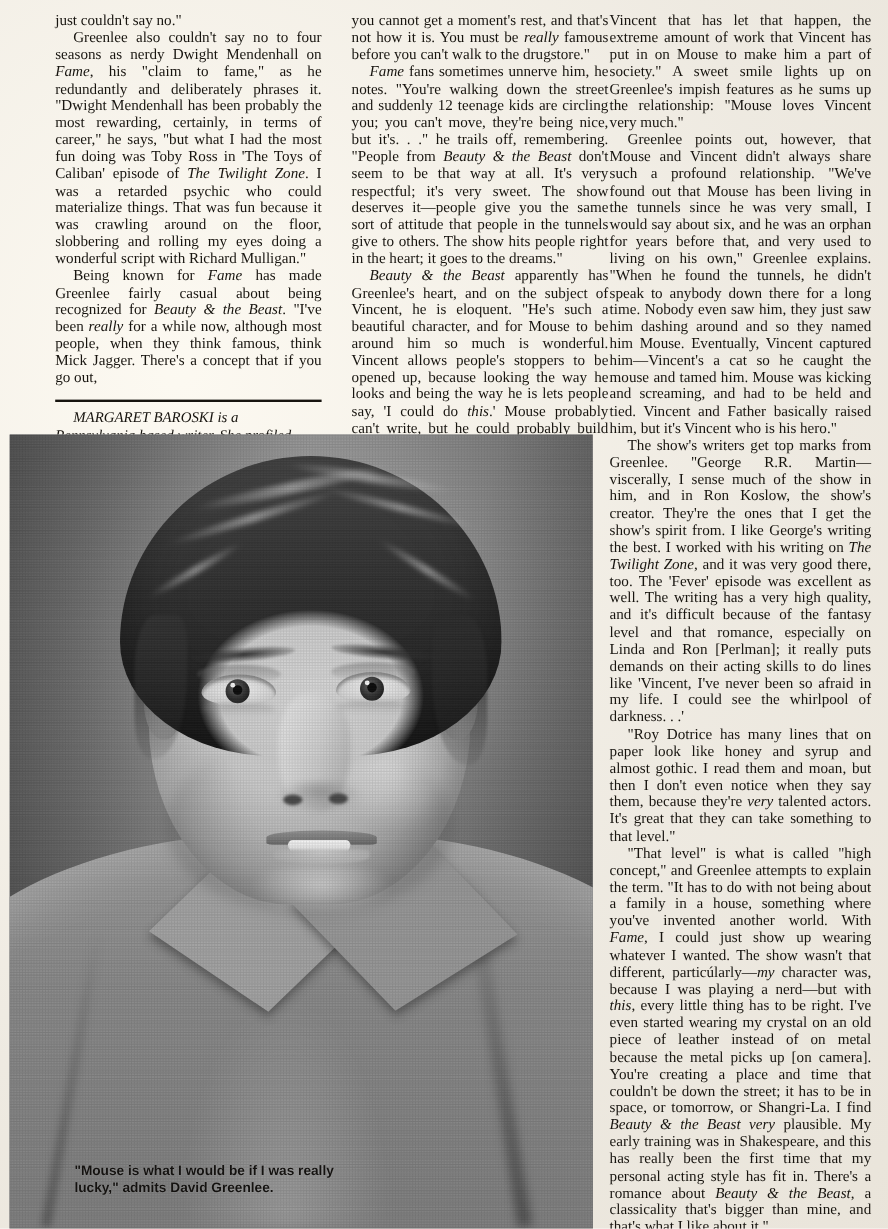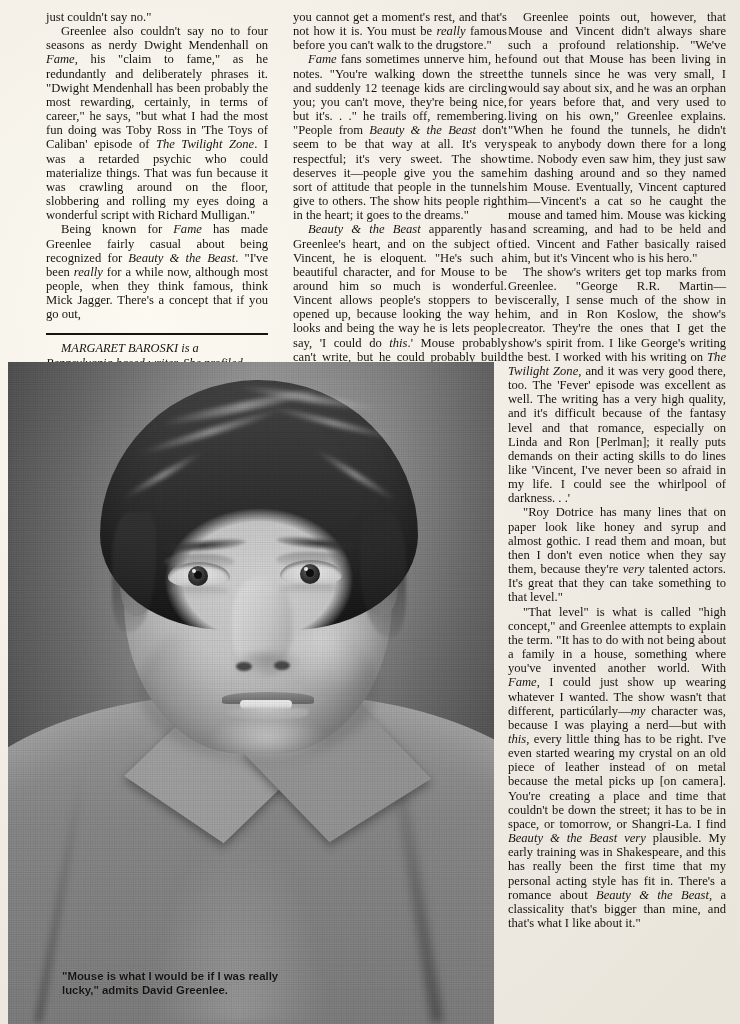--- a/index.html
+++ b/index.html
@@ -345,20 +345,21 @@
   <div class="col" id="col2">
     <div>
         <p class="noindent">you cannot get a moment's rest, and that's not how it is. You must be <i>really</i> famous before you can't walk to the drugstore."</p>
         <p><i>Fame</i> fans sometimes unnerve him, he notes. "You're walking down the street and suddenly 12 teenage kids are circling you; you can't move, they're being nice, but it's. . ." he trails off, remembering. "People from <i>Beauty &amp; the Beast</i> don't seem to be that way at all. It's very respectful; it's very sweet. The show deserves it—people give you the same sort of attitude that people in the tunnels give to others. The show hits people right in the heart; it goes to the dreams."</p>
         <p><i>Beauty &amp; the Beast</i> apparently has Greenlee's heart, and on the subject of Vincent, he is eloquent. "He's such a beautiful character, and for Mouse to be around him so much is wonderful. Vincent allows people's stoppers to be opened up, because looking the way he looks and being the way he is lets people say, 'I could do <i>this</i>.' Mouse probably can't write, but he could probably build the Hoover Dam, and it's knowing</p>
       </div>
   </div>
 
   <div class="col" id="col3">
     <div>
+        <p class="noindent">Vincent that has let that happen, the extreme amount of work that Vincent has put in on Mouse to make him a part of society." A sweet smile lights up on Greenlee's impish features as he sums up the relationship: "Mouse loves Vincent very much."</p>
         <p>Greenlee points out, however, that Mouse and Vincent didn't always share such a profound relationship. "We've found out that Mouse has been living in the tunnels since he was very small, I would say about six, and he was an orphan for years before that, and very used to living on his own," Greenlee explains. "When he found the tunnels, he didn't speak to anybody down there for a long time. Nobody even saw him, they just saw him dashing around and so they named him Mouse. Eventually, Vincent captured him—Vincent's a cat so he caught the mouse and tamed him. Mouse was kicking and screaming, and had to be held and tied. Vincent and Father basically raised him, but it's Vincent who is his hero."</p>
         <p>The show's writers get top marks from Greenlee. "George R.R. Martin—viscerally, I sense much of the show in him, and in Ron Koslow, the show's creator. They're the ones that I get the show's spirit from. I like George's writing the best. I worked with his writing on <i>The Twilight Zone</i>, and it was very good there, too. The 'Fever' episode was excellent as well. The writing has a very high quality, and it's difficult because of the fantasy level and that romance, especially on Linda and Ron [Perlman]; it really puts demands on their acting skills to do lines like 'Vincent, I've never been so afraid in my life. I could see the whirlpool of darkness. . .'</p>
         <p>"Roy Dotrice has many lines that on paper look like honey and syrup and almost gothic. I read them and moan, but then I don't even notice when they say them, because they're <i>very</i> talented actors. It's great that they can take something to that level."</p>
         <p>"That level" is what is called "high concept," and Greenlee attempts to explain the term. "It has to do with not being about a family in a house, something where you've invented another world. With <i>Fame</i>, I could just show up wearing whatever I wanted. The show wasn't that different, particúlarly—<i>my</i> character was, because I was playing a nerd—but with <i>this</i>, every little thing has to be right. I've even started wearing my crystal on an old piece of leather instead of on metal because the metal picks up [on camera]. You're creating a place and time that couldn't be down the street; it has to be in space, or tomorrow, or Shangri-La. I find <i>Beauty &amp; the Beast</i> <i>very</i> plausible. My early training was in Shakespeare, and this has really been the first time that my personal acting style has fit in. There's a romance about <i>Beauty &amp; the Beast</i>, a classicality that's bigger than mine, and that's what I like about it."</p>
       </div>
   </div>
 
   <div class="photo">
     <div class="photo-inner">
       <div class="backdrop"></div>

